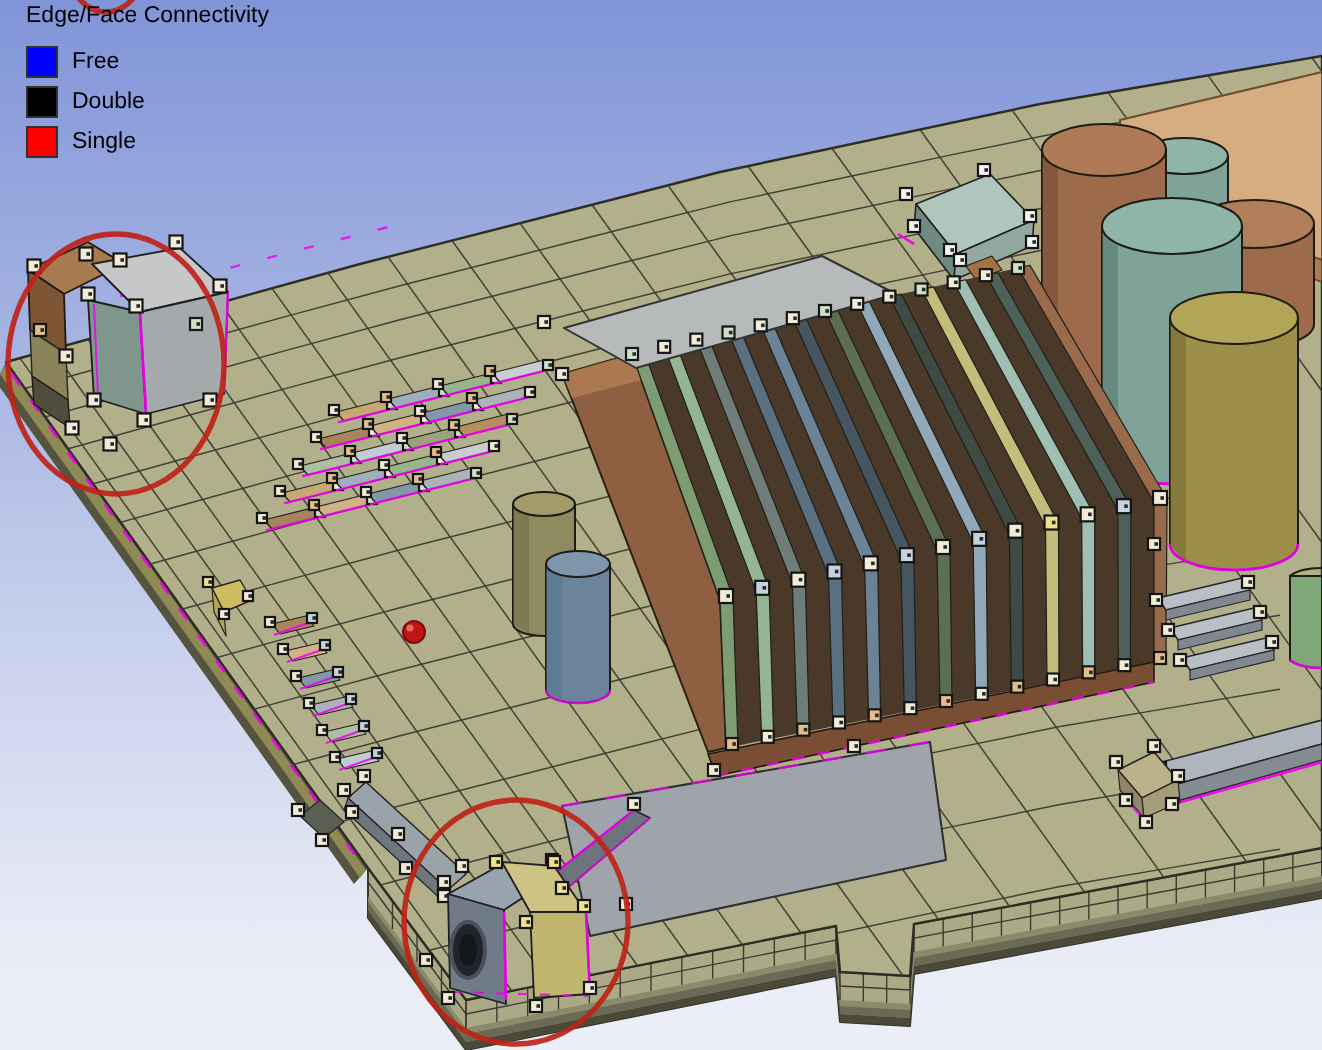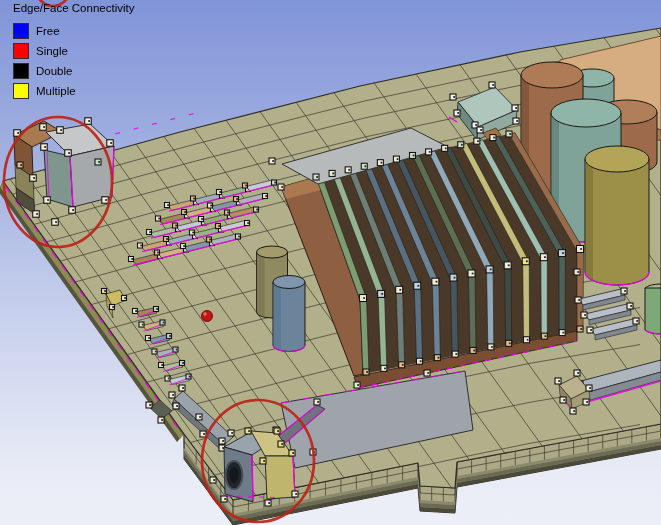--- a/index.html
+++ b/index.html
@@ -630,26 +630,22 @@
       </g>
     </svg>
   <div class="legend">
     <div class="legend-title">Edge/Face Connectivity</div>
     <div id="legend-items">
         <div class="legend-row">
           <div class="legend-swatch" style="background: rgb(0, 0, 255);"></div>
           <div class="legend-label">Free</div>
         </div>
         <div class="legend-row">
-          <div class="legend-swatch" style="background: rgb(255, 0, 0);"></div>
-          <div class="legend-label">Single</div>
-        </div>
-        <div class="legend-row">
           <div class="legend-swatch" style="background: rgb(0, 0, 0);"></div>
           <div class="legend-label">Double</div>
         </div>
         <div class="legend-row">
-          <div class="legend-swatch" style="background: rgb(255, 255, 0);"></div>
-          <div class="legend-label">Multiple</div>
+          <div class="legend-swatch" style="background: rgb(255, 0, 0);"></div>
+          <div class="legend-label">Single</div>
         </div>
       </div>
   </div>
 </div>
 
 </body></html>

